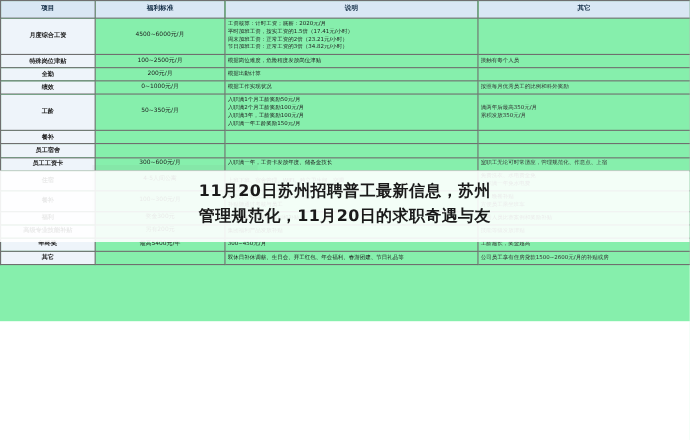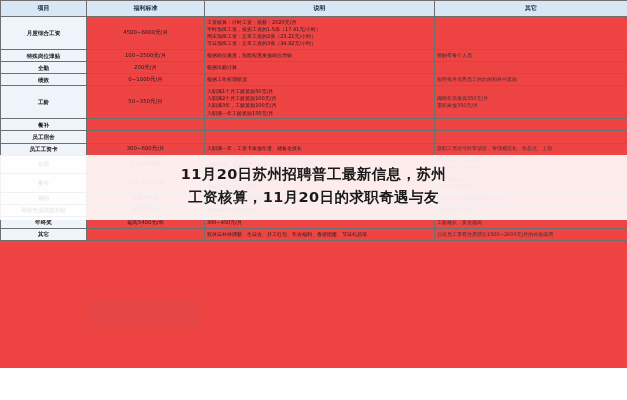--- a/index.html
+++ b/index.html
@@ -10,22 +10,22 @@
   body {
     width: 627px;
     height: 400px;
     overflow: hidden;
     font-family: "DejaVu Sans", "Liberation Sans", sans-serif;
     position: relative;
   }
   #page {
     position: relative;
     width: 627px;
-    height: 368px;
-    background: #ef4444;
+    height: 292px;
+    background: #86efac;
     overflow: hidden;
   }
   
   table.doc {
     border-collapse: collapse;
     width: 627px;
     table-layout: fixed;
     font-size: 5.2px;
     line-height: 1.45;
     color: #1d1d1d;
@@ -264,16 +264,16 @@
           </td>
         </tr>
       </tbody>
   </table>
 
   <div class="blotch" style="left:84px; top:150px; width:150px; height:70px;"></div>
   <div class="blotch" style="left:90px; top:300px; width:110px; height:26px;"></div>
 
   <div id="overlay-title">
     <span class="line">11月20日苏州招聘普工最新信息，苏州</span>
-    <span class="line">工资核算，11月20日的求职奇遇与友</span>
+    <span class="line">管理规范化，11月20日的求职奇遇与友</span>
   </div>
 
 </div>
 
 </body></html>

